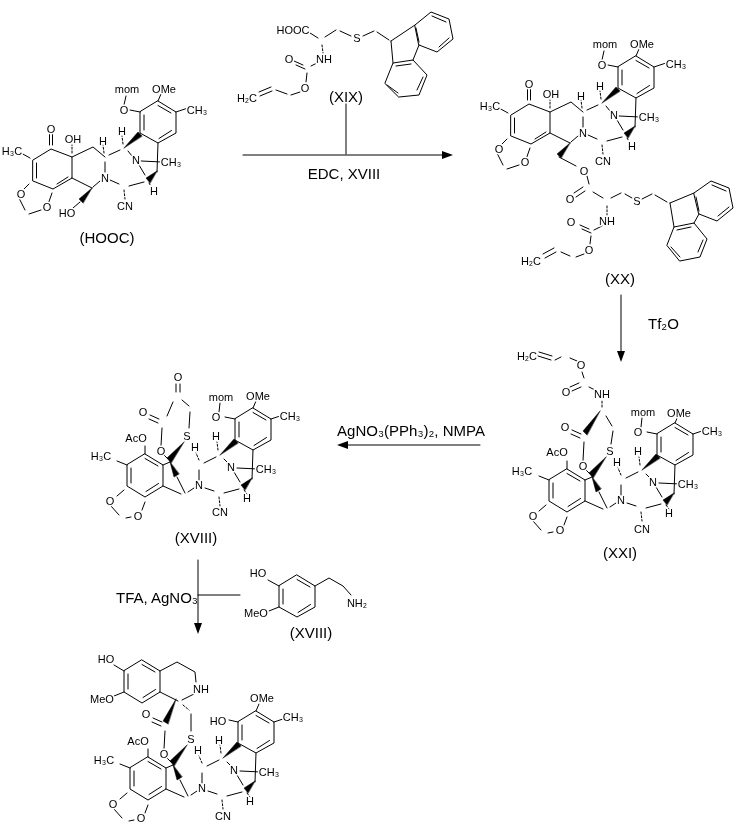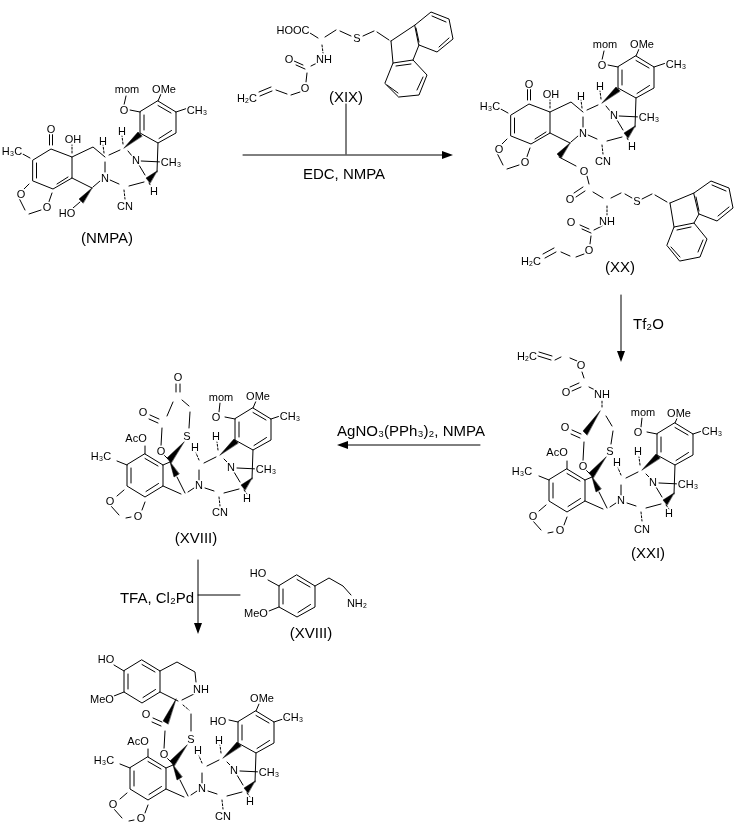--- a/index.html
+++ b/index.html
@@ -8,21 +8,21 @@
   .canvas svg{position:absolute;left:0;top:0;}
   svg path{stroke:#000;fill:none;stroke-width:1;stroke-linecap:round;stroke-linejoin:round;}
   svg path.w{fill:#000;stroke:#000;stroke-width:0.5;}
   svg path.d{stroke-dasharray:2,1.8;}
   svg path.h{fill:#000;stroke:none;}
   svg text.al{font:11px "Liberation Sans",sans-serif;fill:#000;text-anchor:middle;
               dominant-baseline:central;paint-order:stroke;stroke:#fff;stroke-width:3px;
               stroke-linejoin:round;}
   .cap,.cond{position:absolute;font-size:15px;color:#000;white-space:nowrap;
              transform:translate(-50%,-50%);}
-  .cond.left{transform:translate(0,-50%);}
+  .cond.left{transform:translate(0,-50%);margin-left:15px;}
 </style>
 </head>
 <body>
 
 <div class="canvas">
 
 <svg width="744" height="833" viewBox="0 0 744 833">
 
   <g>
     <path d="M33,160 L51,149 L72,157 L72,178 L53,189 L33,181 Z M36.5,163 L36.5,178 M57,184 L68,177 M49.5,145 L49.5,134 M52.5,145 L52.5,134 M30,158 L21,153 M29,184 L24,189 M19.5,199 L25,210 M29,214 L41,210 M48.5,203 L52,193 M72,157 L93,147 L105,157 M105,162 L105,172 M100,181 L93,187 M92,188 L72,178 M80,202 L73,208 M109,155 L120,150 M128,151 L132,156 M141,161 L162,162 M158,143 L157,172 M139,165 L145,175 M144,182 L129,186 M119,184 L110,180 M158,101 L176,112 L176,133 L158,143 L140,133 L140,112 Z M158,105.5 L171,113 M171.5,130.5 L159,138.5 M144,130 L144,115 M158,101 L161,94 M140,112 L130,110 M124,105 L126,96 M176,112 L188,108"></path>
@@ -186,25 +186,25 @@
           <text x="223" y="816" class="al">CN</text>
         </g>
   </g>
 
   <g>
     <path d="M243,155 L446,155 M346,104 L346,154 M621,295 L621,355 M480,445 L343,445 M198,560 L198,627 M198,595 L240,595"></path>
     <path class="h" d="M453,155 L442,151 L442,159 Z M621,362 L617,351 L625,351 Z M337,445 L348,441 L348,449 Z M198,634 L194,623 L202,623 Z"></path>
   </g>
 </svg>
 
-<div class="cap" style="left:107px;top:237px">(NMPA)</div>
+<div class="cap" style="left:107px;top:237px">(HOOC)</div>
 <div class="cap" style="left:346px;top:96px">(XIX)</div>
-<div class="cap" style="left:620px;top:266px">(XX)</div>
-<div class="cap" style="left:648px;top:552px">(XXI)</div>
+<div class="cap" style="left:620px;top:278px">(XX)</div>
+<div class="cap" style="left:620px;top:552px">(XXI)</div>
 <div class="cap" style="left:196px;top:537px">(XVIII)</div>
 <div class="cap" style="left:311px;top:632px">(XVIII)</div>
 
-<div class="cond" style="left:344px;top:173px">EDC,  NMPA</div>
+<div class="cond" style="left:344px;top:173px">EDC,  XVIII</div>
 <div class="cond left" style="left:633px;top:323px">Tf₂O</div>
 <div class="cond" style="left:411px;top:430px">AgNO₃(PPh₃)₂, NMPA</div>
-<div class="cond" style="left:157px;top:597px">TFA,  Cl₂Pd</div>
+<div class="cond" style="left:157px;top:597px">TFA,  AgNO₃</div>
 
 </div>
 
 </body></html>

